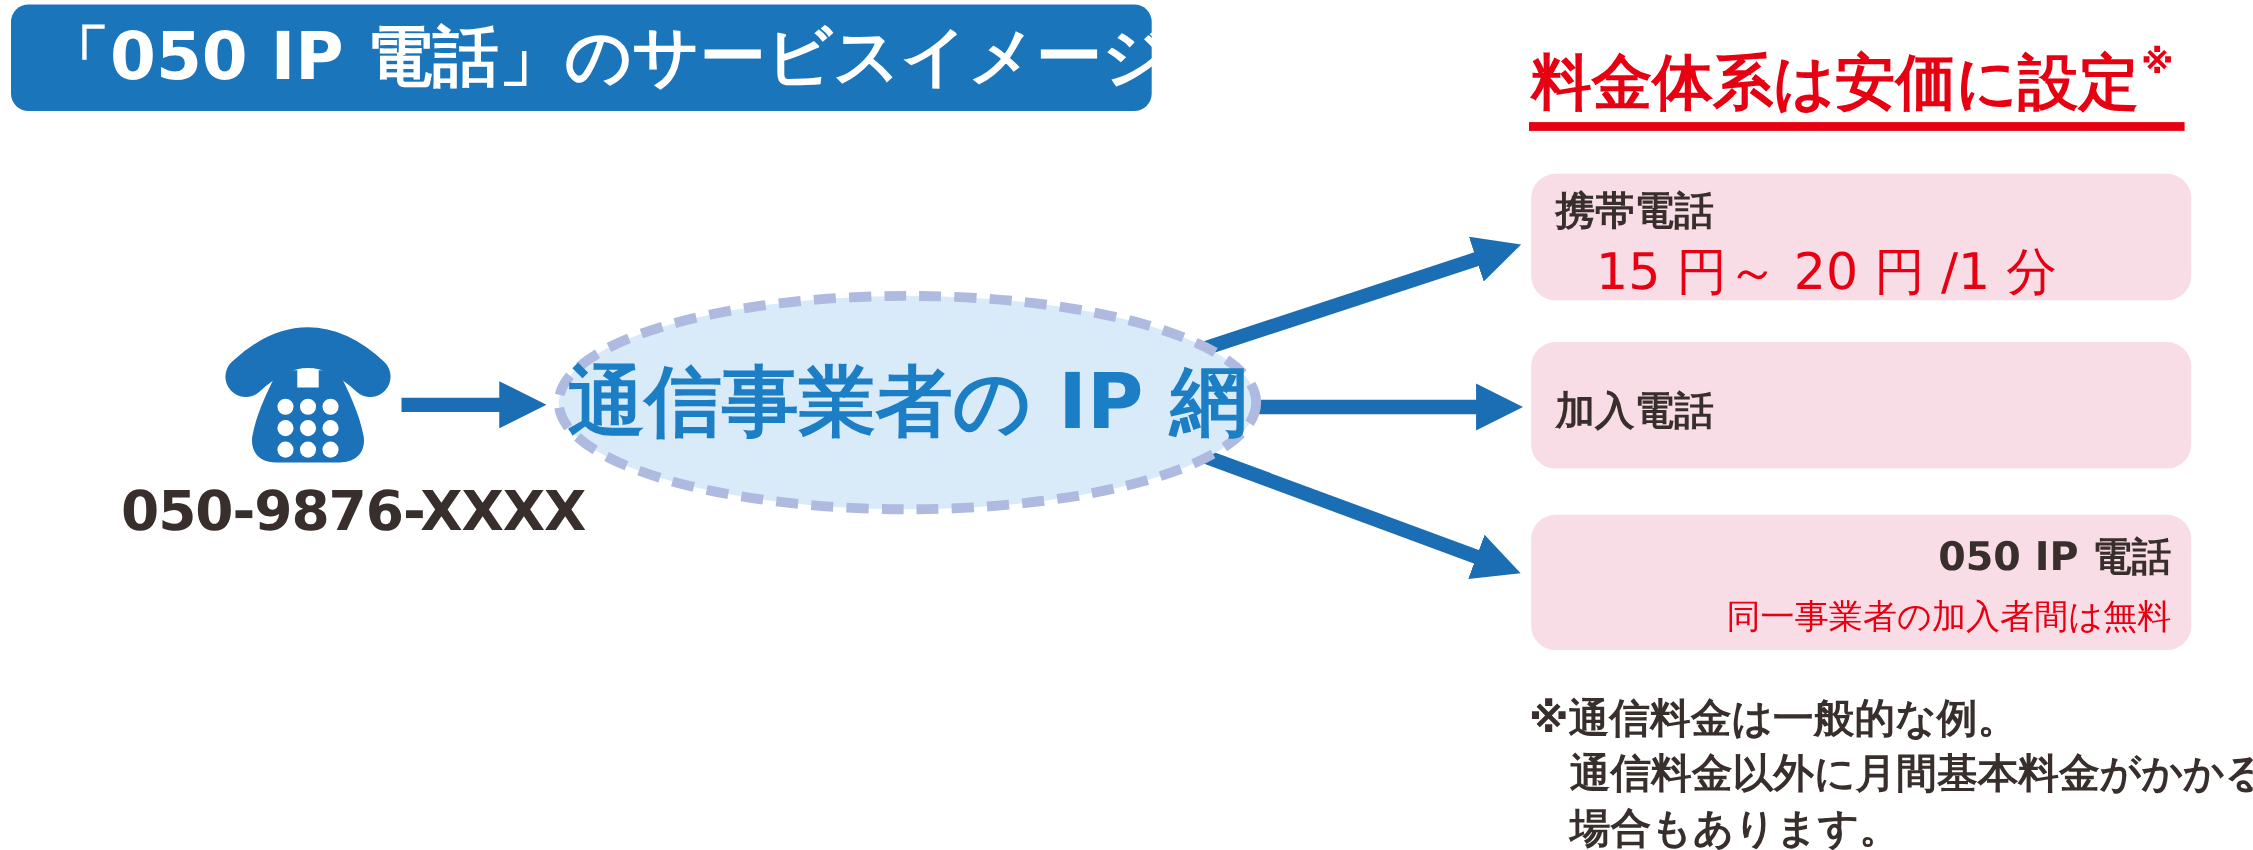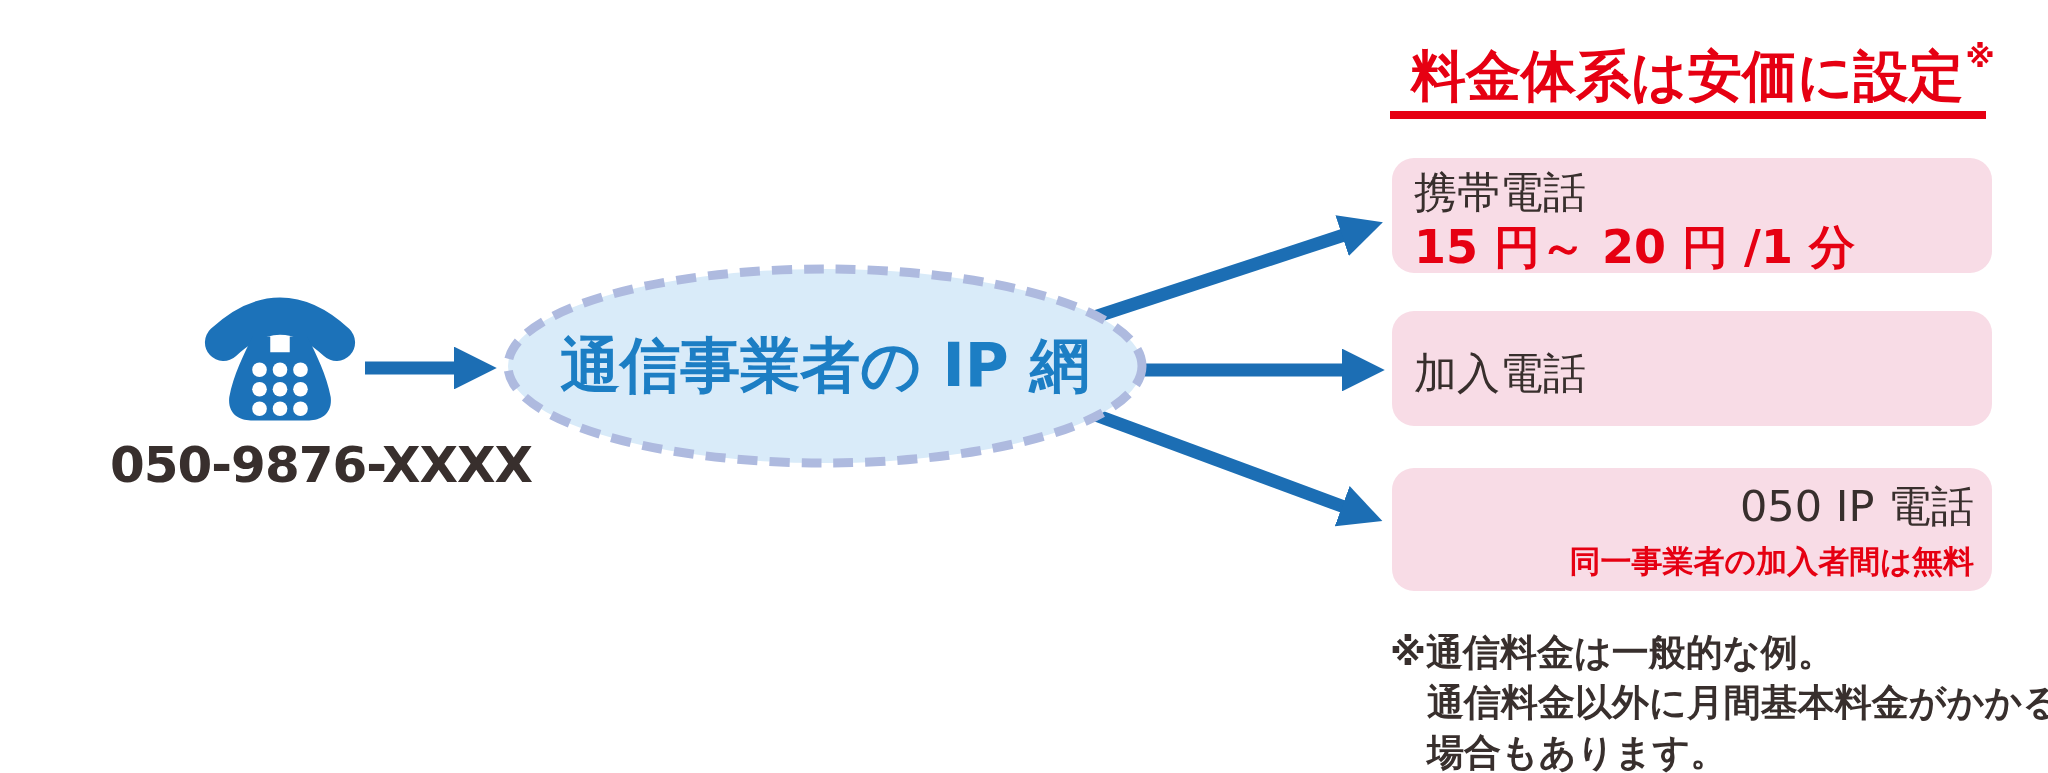--- a/index.html
+++ b/index.html
@@ -24,21 +24,21 @@
     position:absolute;left:10px;top:4px;width:1037px;height:97px;
     background:var(--blue-banner);border-radius:16px;
     display:flex;align-items:center;padding-left:30px;
   }
   .title-banner .title-text{
     color:#ffffff;font-size:60px;font-weight:700;letter-spacing:0;white-space:nowrap;
   }
   
   .pricing-heading{
     position:absolute;left:1392px;top:42px;
-    color:var(--red);font-size:55px;font-weight:700;white-space:nowrap;line-height:1;margin-left:19px;
+    color:var(--red);font-size:55px;font-weight:700;white-space:nowrap;line-height:1;
   }
   .pricing-heading .note-mark{
     font-size:30px;vertical-align:28px;margin-left:2px;
   }
   .pricing-underline{
     position:absolute;left:1390px;top:111px;width:596px;height:8px;background:var(--red);
   }
   
   .arrows-svg{position:absolute;left:0;top:0;width:2048px;height:773px;z-index:1;}
   
@@ -46,50 +46,53 @@
   .phone-number{
     position:absolute;left:110px;top:436px;width:360px;text-align:center;
     color:var(--dark);font-size:50px;font-weight:700;letter-spacing:-1px;white-space:nowrap;z-index:2;
   }
   
   .network{position:absolute;left:500px;top:261px;width:650px;height:210px;z-index:2;}
   .network-ellipse-svg{position:absolute;left:0;top:0;width:100%;height:100%;}
   .network-label{
     position:absolute;left:0;top:0;width:100%;height:100%;
     display:flex;align-items:center;justify-content:center;
-    color:var(--blue-net);font-size:60px;font-weight:700;white-space:nowrap;
+    color:var(--blue-net);font-size:70px;font-weight:700;white-space:nowrap;
   }
   
   .dest-box{
     position:absolute;left:1392px;width:600px;background:var(--pink);
     border-radius:22px;z-index:3;padding:9px 18px 0 22px;
     display:flex;flex-direction:column;justify-content:center;
   }
   .dest-box.box-1{top:158px;height:115px;}
   .dest-box.box-2{top:311px;height:115px;gap:22px;}
   .dest-box.box-3{top:468px;height:123px;align-items:flex-end;}
   .dest-name{
-    color:var(--dark);font-size:43px;font-weight:400;line-height:53px;white-space:nowrap;
+    color:var(--dark);font-size:36px;font-weight:700;line-height:53px;white-space:nowrap;
   }
   .dest-rate{
-    color:var(--red);font-size:46px;font-weight:700;line-height:56px;white-space:nowrap;
+    color:var(--red);font-size:46px;font-weight:400;line-height:56px;white-space:nowrap;margin-left:37px;
   }
   .box-3 .dest-rate{font-size:31px;}
   
   .footnote{
     position:absolute;left:1390px;top:628px;z-index:2;
     color:var(--dark);font-size:37px;font-weight:700;line-height:50px;white-space:nowrap;
   }
   .footnote .fn-indent{padding-left:37px;}
 </style>
 </head>
 <body>
 
 <div class="canvas">
 
+  <div class="title-banner">
+    <span class="title-text">「050 IP 電話」のサービスイメージ</span>
+  </div>
 
   <div class="pricing-heading">
     <span>料金体系は安価に設定</span><span class="note-mark">※</span>
   </div>
   <div class="pricing-underline"></div>
 
   <svg class="arrows-svg" viewBox="0 0 2048 773" xmlns="http://www.w3.org/2000/svg" aria-hidden="true">
     <defs>
       <marker id="ah" viewBox="0 0 10 10" refX="1.2" refY="5" markerWidth="3.3" markerHeight="3.3" orient="auto">
         <path d="M0,0 L10,5 L0,10 Z" fill="#1C6EB4"></path>

